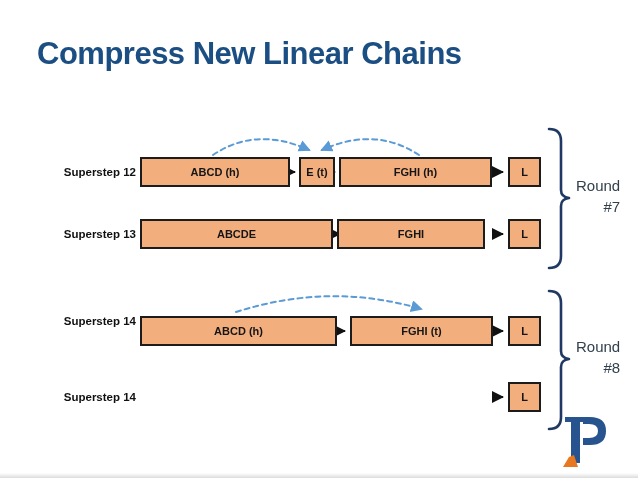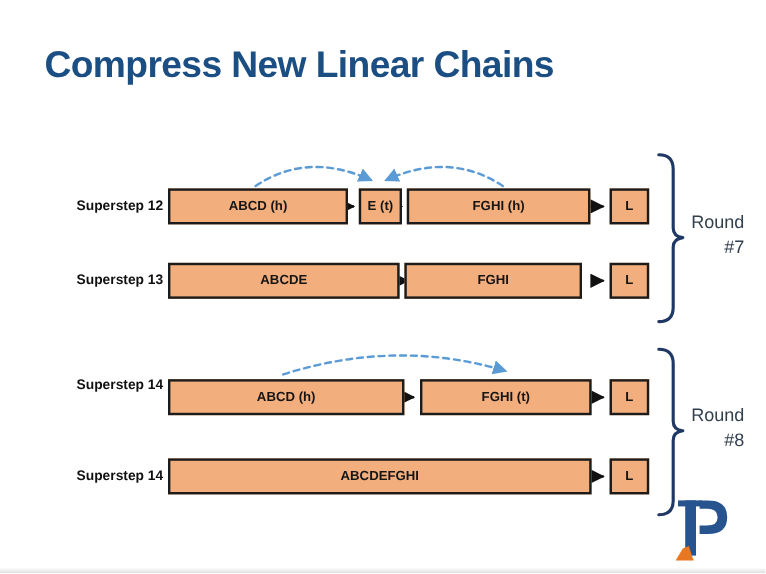--- a/index.html
+++ b/index.html
@@ -100,21 +100,20 @@
   <div class="box" style="left:508px;top:157px;width:33px">L</div>
 
   <div class="box" style="left:140px;top:219px;width:193px">ABCDE</div>
   <div class="box" style="left:337px;top:219px;width:148px">FGHI</div>
   <div class="box" style="left:508px;top:219px;width:33px">L</div>
 
   <div class="box" style="left:140px;top:316px;width:197px">ABCD (h)</div>
   <div class="box" style="left:350px;top:316px;width:143px">FGHI (t)</div>
   <div class="box" style="left:508px;top:316px;width:33px">L</div>
 
-  <div class="box" style="left:140px;top:382px;width:353px">ABCDEFGHI</div>
   <div class="box" style="left:508px;top:382px;width:33px">L</div>
 
   <div class="round" style="left:576px;top:175px">
     <div>Round</div>
     <div>#7</div>
   </div>
   <div class="round" style="left:576px;top:336px">
     <div>Round</div>
     <div>#8</div>
   </div>

